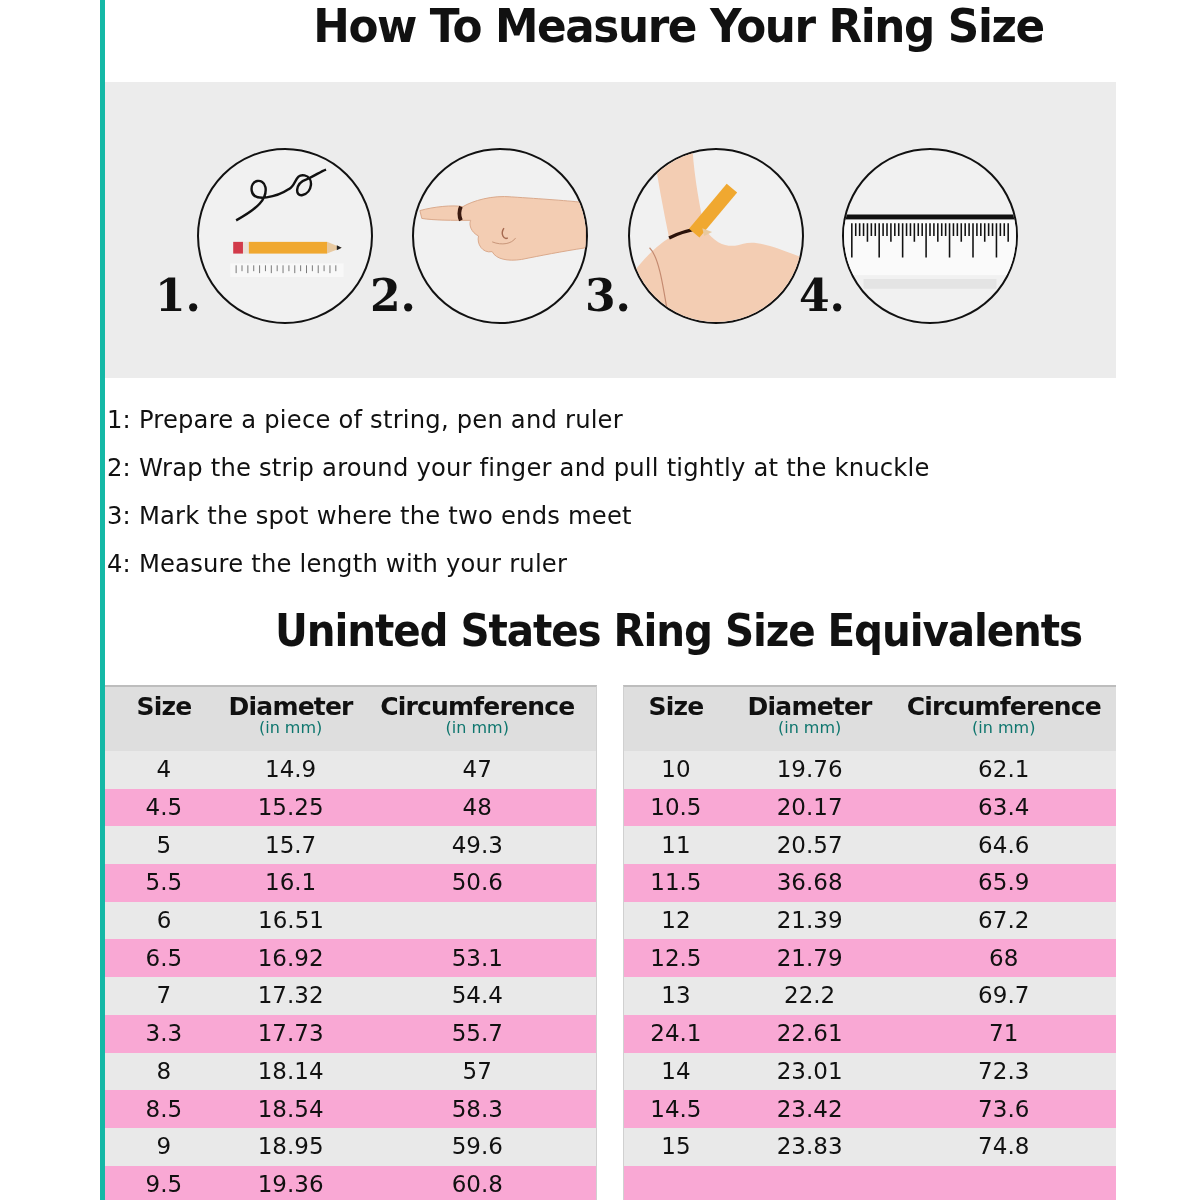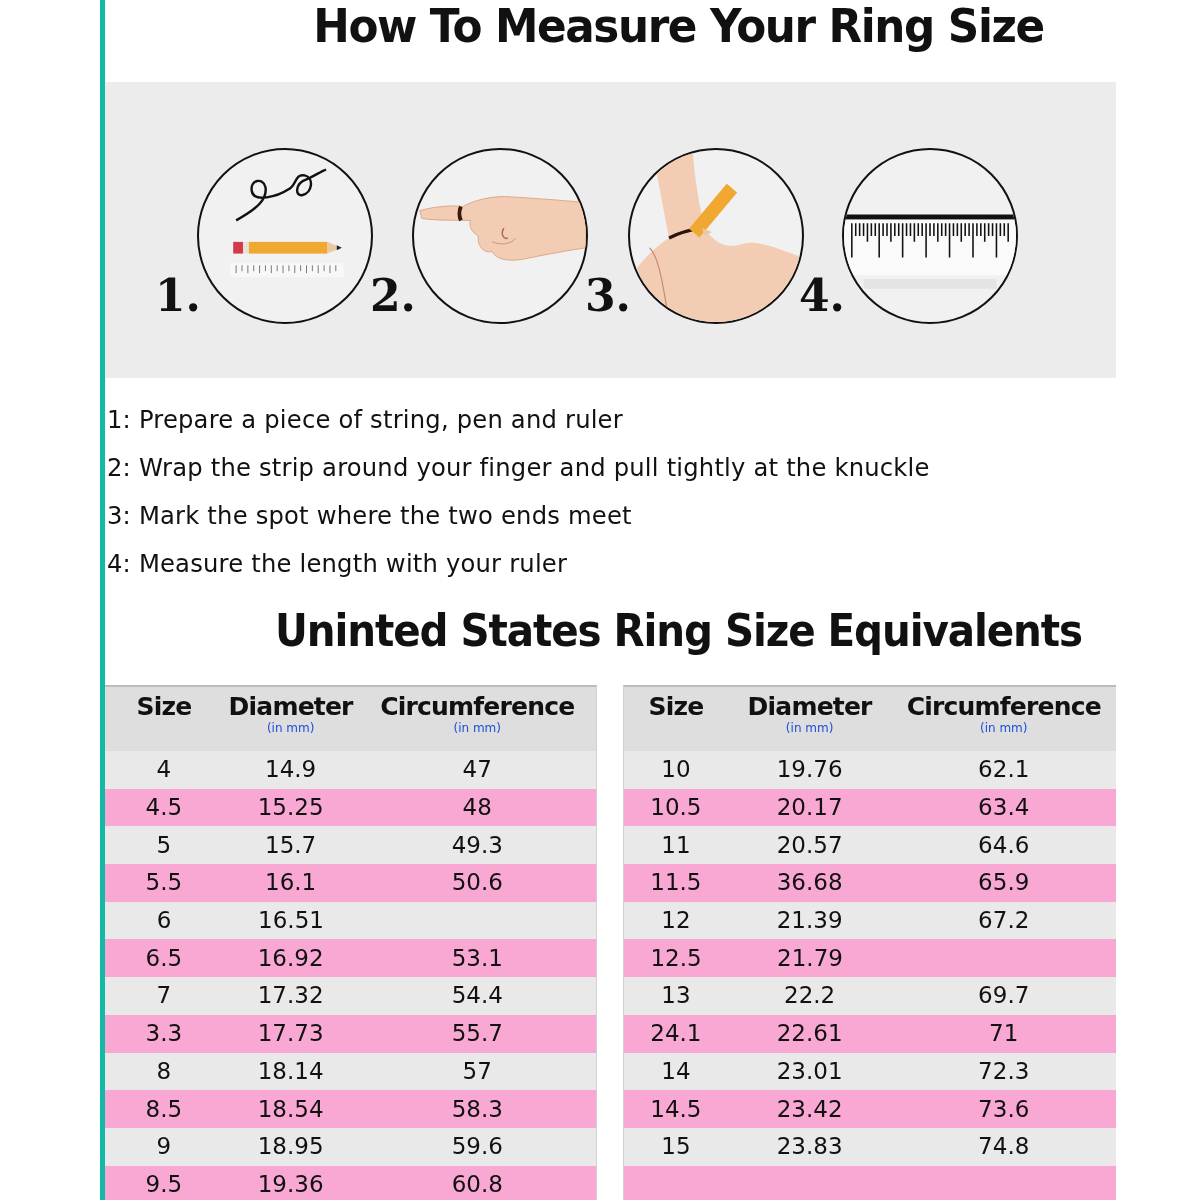--- a/index.html
+++ b/index.html
@@ -47,21 +47,21 @@
     position: absolute; top: 685px; border-top: 2px solid #bdbdbd; border-bottom: 2px solid #c6c6c6;
   }
   .size-table.left { left: 0; width: 492px; border-right: 1px solid #d0d0d0; }
   .size-table.right { left: 518px; width: 493px; border-left: 1px solid #d0d0d0; }
 
   .thead {
     height: 64px; background: #dedede; display: flex; position: relative;
   }
   .th { position: relative; text-align: center; }
   .th-label { display: block; font-size: 25px; font-weight: bold; letter-spacing: -0.8px; padding-top: 5px; line-height: 30px; }
-  .th-unit { display: block; font-size: 12px; line-height: 16px; color: #1d4ed8; margin-top: -2px; }
+  .th-unit { display: block; font-size: 16px; line-height: 16px; color: #0f766e; margin-top: -2px; }
 
   .row { height: 37.7px; display: flex; align-items: center; }
   .row.shade { background: #e9e9e9; }
   .row.plain { background: #f9a8d4; }
   .td { text-align: center; font-size: 23px; line-height: 37px; color: #111; }
 
   .c-size { width: 118px; }
   .c-diam { width: 136px; }
   .c-circ { width: 238px; }
   .right .c-size { width: 104px; }
@@ -306,20 +306,21 @@
           <div class="td c-circ">65.9</div>
         </div>
         <div class="row shade">
           <div class="td c-size">12</div>
           <div class="td c-diam">21.39</div>
           <div class="td c-circ">67.2</div>
         </div>
         <div class="row plain">
           <div class="td c-size">12.5</div>
           <div class="td c-diam">21.79</div>
+          <div class="td c-circ">68</div>
         </div>
         <div class="row shade">
           <div class="td c-size">13</div>
           <div class="td c-diam">22.2</div>
           <div class="td c-circ">69.7</div>
         </div>
         <div class="row plain">
           <div class="td c-size">24.1</div>
           <div class="td c-diam">22.61</div>
           <div class="td c-circ">71</div>

